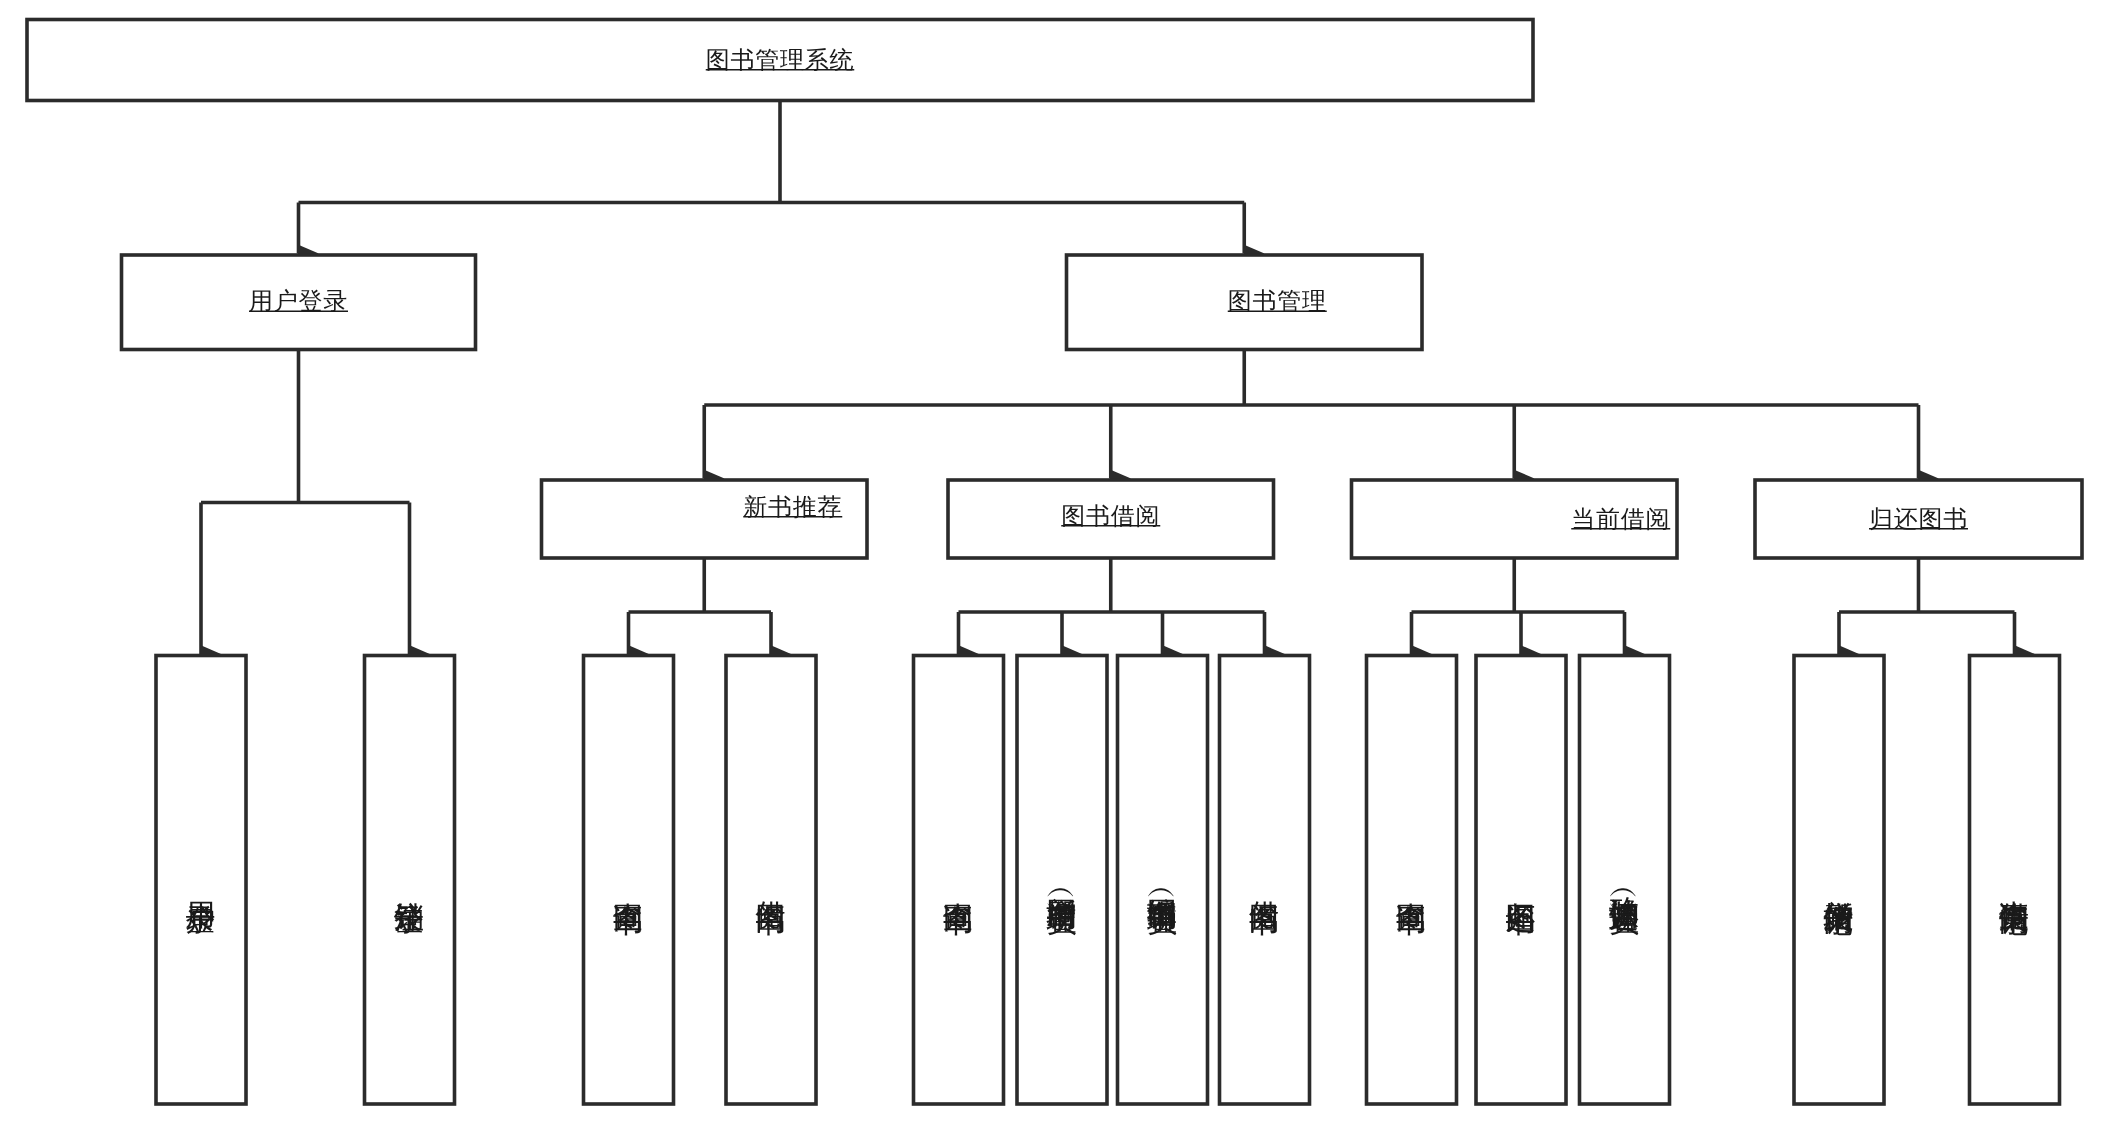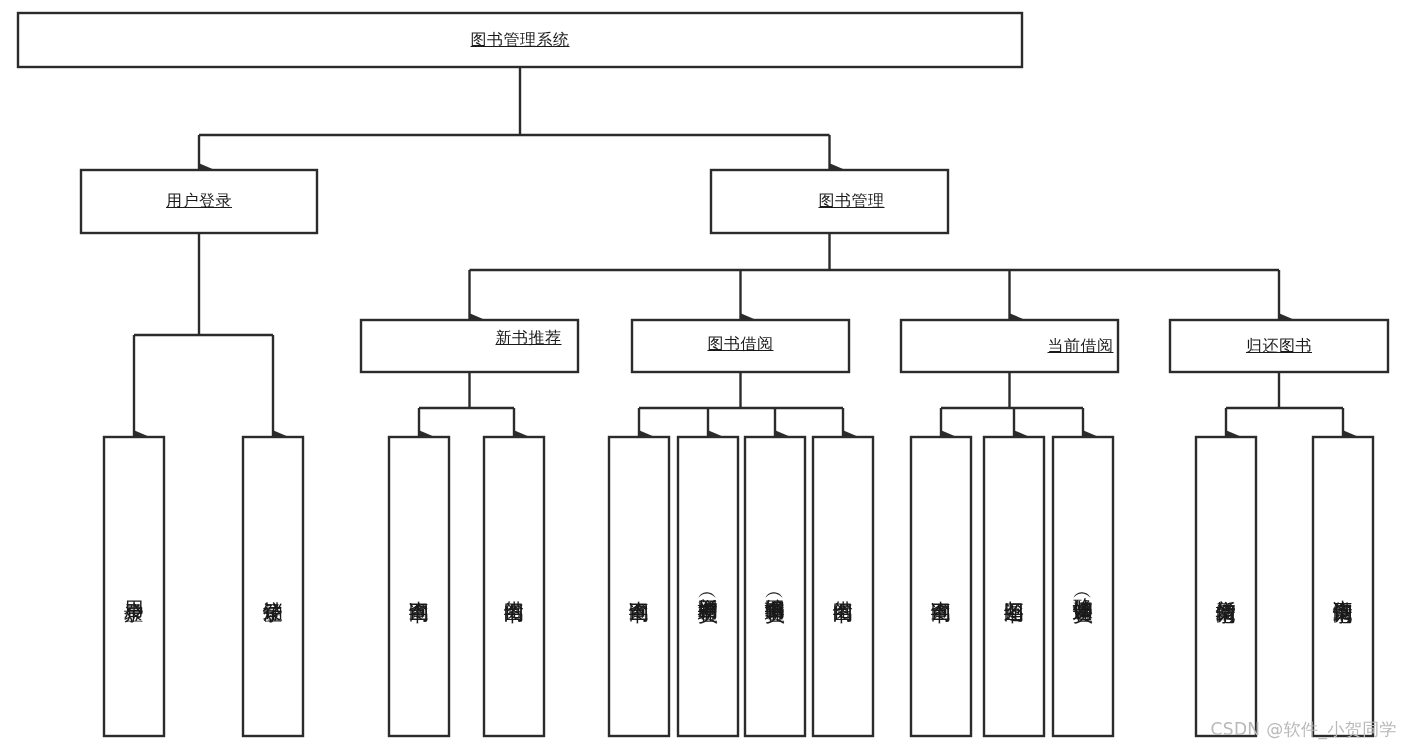--- a/index.html
+++ b/index.html
@@ -163,14 +163,13 @@
       <div class="node-label vertical" style="left: 678px; top: 437px; width: 60px; height: 299px;">新增图书（管理员）</div>
       <div class="node-label vertical" style="left: 745px; top: 437px; width: 60px; height: 299px;">编辑图书（管理员）</div>
       <div class="node-label vertical" style="left: 813px; top: 437px; width: 60px; height: 299px;">借阅图书</div>
       <div class="node-label vertical" style="left: 911px; top: 437px; width: 60px; height: 299px;">查询图书</div>
       <div class="node-label vertical" style="left: 984px; top: 437px; width: 60px; height: 299px;">归还图书</div>
       <div class="node-label vertical" style="left: 1053px; top: 437px; width: 60px; height: 299px;">确认归还（管理员）</div>
       <div class="node-label vertical" style="left: 1196px; top: 437px; width: 60px; height: 299px;">新增借阅记录</div>
       <div class="node-label vertical" style="left: 1313px; top: 437px; width: 60px; height: 299px;">查询借阅记录</div>
     </div>
 
-  <div class="watermark">CSDN @软件_小贺同学</div>
 </div>
 
 </body></html>

